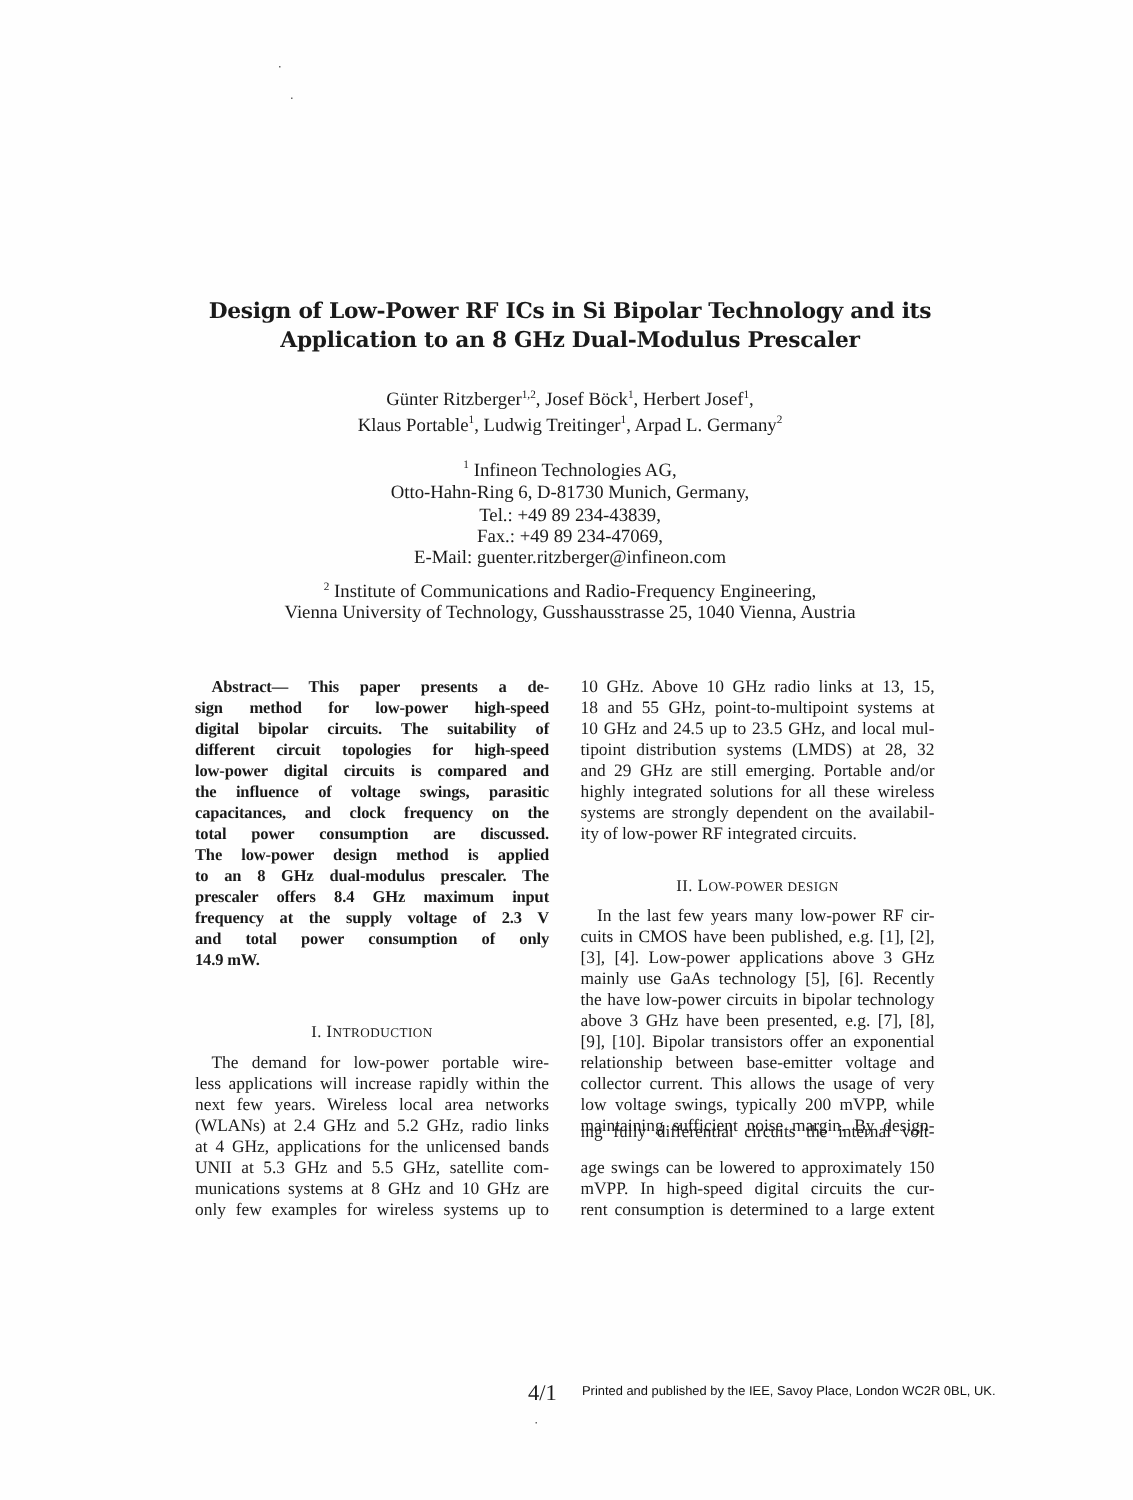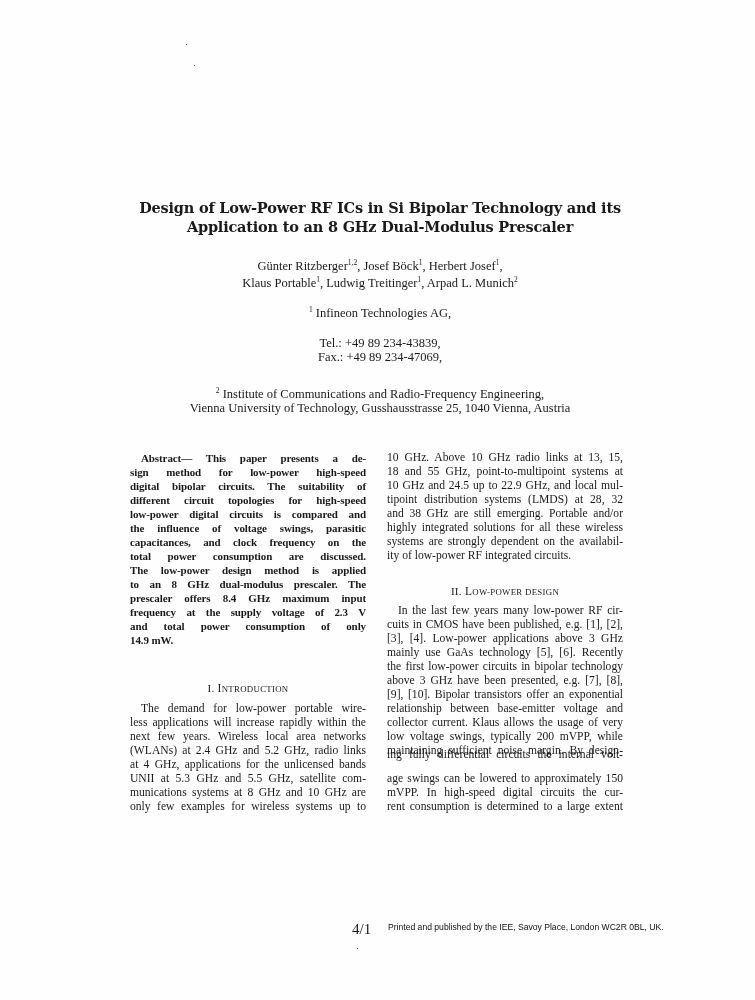--- a/index.html
+++ b/index.html
@@ -28,26 +28,28 @@
 
 <div class="page">
 
   <div class="title" style="top:198px;">Design of Low-Power RF ICs in Si Bipolar Technology and its</div>
   <div class="title" style="top:217px;">Application to an 8 GHz Dual-Modulus Prescaler</div>
 
   <div class="center-line" style="top:259px;">
     <span>Günter Ritzberger</span><sup>1,2</sup><span>, </span><span>Josef Böck</span><sup>1</sup><span>, </span><span>Herbert Josef</span><sup>1</sup><span>,</span>
   </div>
   <div class="center-line" style="top:276px;">
-    <span>Klaus Portable</span><sup>1</sup><span>, </span><span>Ludwig Treitinger</span><sup>1</sup><span>, </span><span>Arpad L. Munich</span><sup>2</sup>
+    <span>Klaus Portable</span><sup>1</sup><span>, </span><span>Ludwig Treitinger</span><sup>1</sup><span>, </span><span>Arpad L. Germany</span><sup>2</sup>
   </div>
 
   <div class="center-line" style="top:306px;"><sup>1</sup> <span>Infineon Technologies AG,</span></div>
+  <div class="center-line" style="top:321px;">Otto-Hahn-Ring 6, D-81730 Munich, Germany,</div>
   <div class="center-line" style="top:336px;">Tel.: +49 89 234-43839,</div>
   <div class="center-line" style="top:350px;">Fax.: +49 89 234-47069,</div>
+  <div class="center-line" style="top:364px;">E-Mail: guenter.ritzberger@infineon.com</div>
 
   <div class="center-line" style="top:387px;"><sup>2</sup> <span>Institute of Communications and Radio-Frequency Engineering,</span></div>
   <div class="center-line" style="top:401px;">Vienna University of Technology, Gusshausstrasse 25, 1040 Vienna, Austria</div>
 
   <div class="col abs" style="left:130px; top:451px;">
     <div class="ln ind" style="top:0px;">Abstract— This paper presents a de-</div>
     <div class="ln" style="top:14px;">sign method for low-power high-speed</div>
     <div class="ln" style="top:28px;">digital bipolar circuits. The suitability of</div>
     <div class="ln" style="top:42px;">different circuit topologies for high-speed</div>
     <div class="ln" style="top:56px;">low-power digital circuits is compared and</div>
@@ -71,40 +73,40 @@
     <div class="ln" style="top:42px;">(WLANs) at 2.4 GHz and 5.2 GHz, radio links</div>
     <div class="ln" style="top:56px;">at 4 GHz, applications for the unlicensed bands</div>
     <div class="ln" style="top:70px;">UNII at 5.3 GHz and 5.5 GHz, satellite com-</div>
     <div class="ln" style="top:84px;">munications systems at 8 GHz and 10 GHz are</div>
     <div class="ln" style="top:98px;">only few examples for wireless systems up to</div>
   </div>
 
   <div class="col" style="left:387px; top:451px;">
     <div class="ln" style="top:0px;">10 GHz. Above 10 GHz radio links at 13, 15,</div>
     <div class="ln" style="top:14px;">18 and 55 GHz, point-to-multipoint systems at</div>
-    <div class="ln" style="top:28px;">10 GHz and 24.5 up to 22.9 GHz, and local mul-</div>
+    <div class="ln" style="top:28px;">10 GHz and 24.5 up to 23.5 GHz, and local mul-</div>
     <div class="ln" style="top:42px;">tipoint distribution systems (LMDS) at 28, 32</div>
-    <div class="ln" style="top:56px;">and 38 GHz are still emerging. Portable and/or</div>
+    <div class="ln" style="top:56px;">and 29 GHz are still emerging. Portable and/or</div>
     <div class="ln" style="top:70px;">highly integrated solutions for all these wireless</div>
     <div class="ln" style="top:84px;">systems are strongly dependent on the availabil-</div>
     <div class="ln last" style="top:98px;">ity of low-power RF integrated circuits.</div>
   </div>
 
   <div class="heading" style="left:387px; top:585px;"><span>II.</span> <span class="sc-big">L</span><span class="sc-small">OW-POWER </span><span class="sc-small">DESIGN</span></div>
 
   <div class="col" style="left:387px; top:604px;">
     <div class="ln ind" style="top:0px;">In the last few years many low-power RF cir-</div>
     <div class="ln" style="top:14px;">cuits in CMOS have been published, e.g. [1], [2],</div>
     <div class="ln" style="top:28px;">[3], [4]. Low-power applications above 3 GHz</div>
     <div class="ln" style="top:42px;">mainly use GaAs technology [5], [6]. Recently</div>
-    <div class="ln" style="top:56px;">the first low-power circuits in bipolar technology</div>
+    <div class="ln" style="top:56px;">the have low-power circuits in bipolar technology</div>
     <div class="ln" style="top:70px;">above 3 GHz have been presented, e.g. [7], [8],</div>
     <div class="ln" style="top:84px;">[9], [10]. Bipolar transistors offer an exponential</div>
     <div class="ln" style="top:98px;">relationship between base-emitter voltage and</div>
-    <div class="ln" style="top:112px;">collector current. Klaus allows the usage of very</div>
+    <div class="ln" style="top:112px;">collector current. This allows the usage of very</div>
     <div class="ln" style="top:126px;">low voltage swings, typically 200 mVPP, while</div>
     <div class="ln" style="top:140px;">maintaining sufficient noise margin. By design-</div>
     <div class="ln" style="top:144px;font-family:Liberation Serif, serif;">ing fully differential circuits the internal volt-</div>
     <div class="ln" style="top:168px;">age swings can be lowered to approximately 150</div>
     <div class="ln" style="top:182px;">mVPP. In high-speed digital circuits the cur-</div>
     <div class="ln" style="top:196px;">rent consumption is determined to a large extent</div>
   </div>
 
   <div class="footer-num">4/1</div>
   <div class="footer-text">

